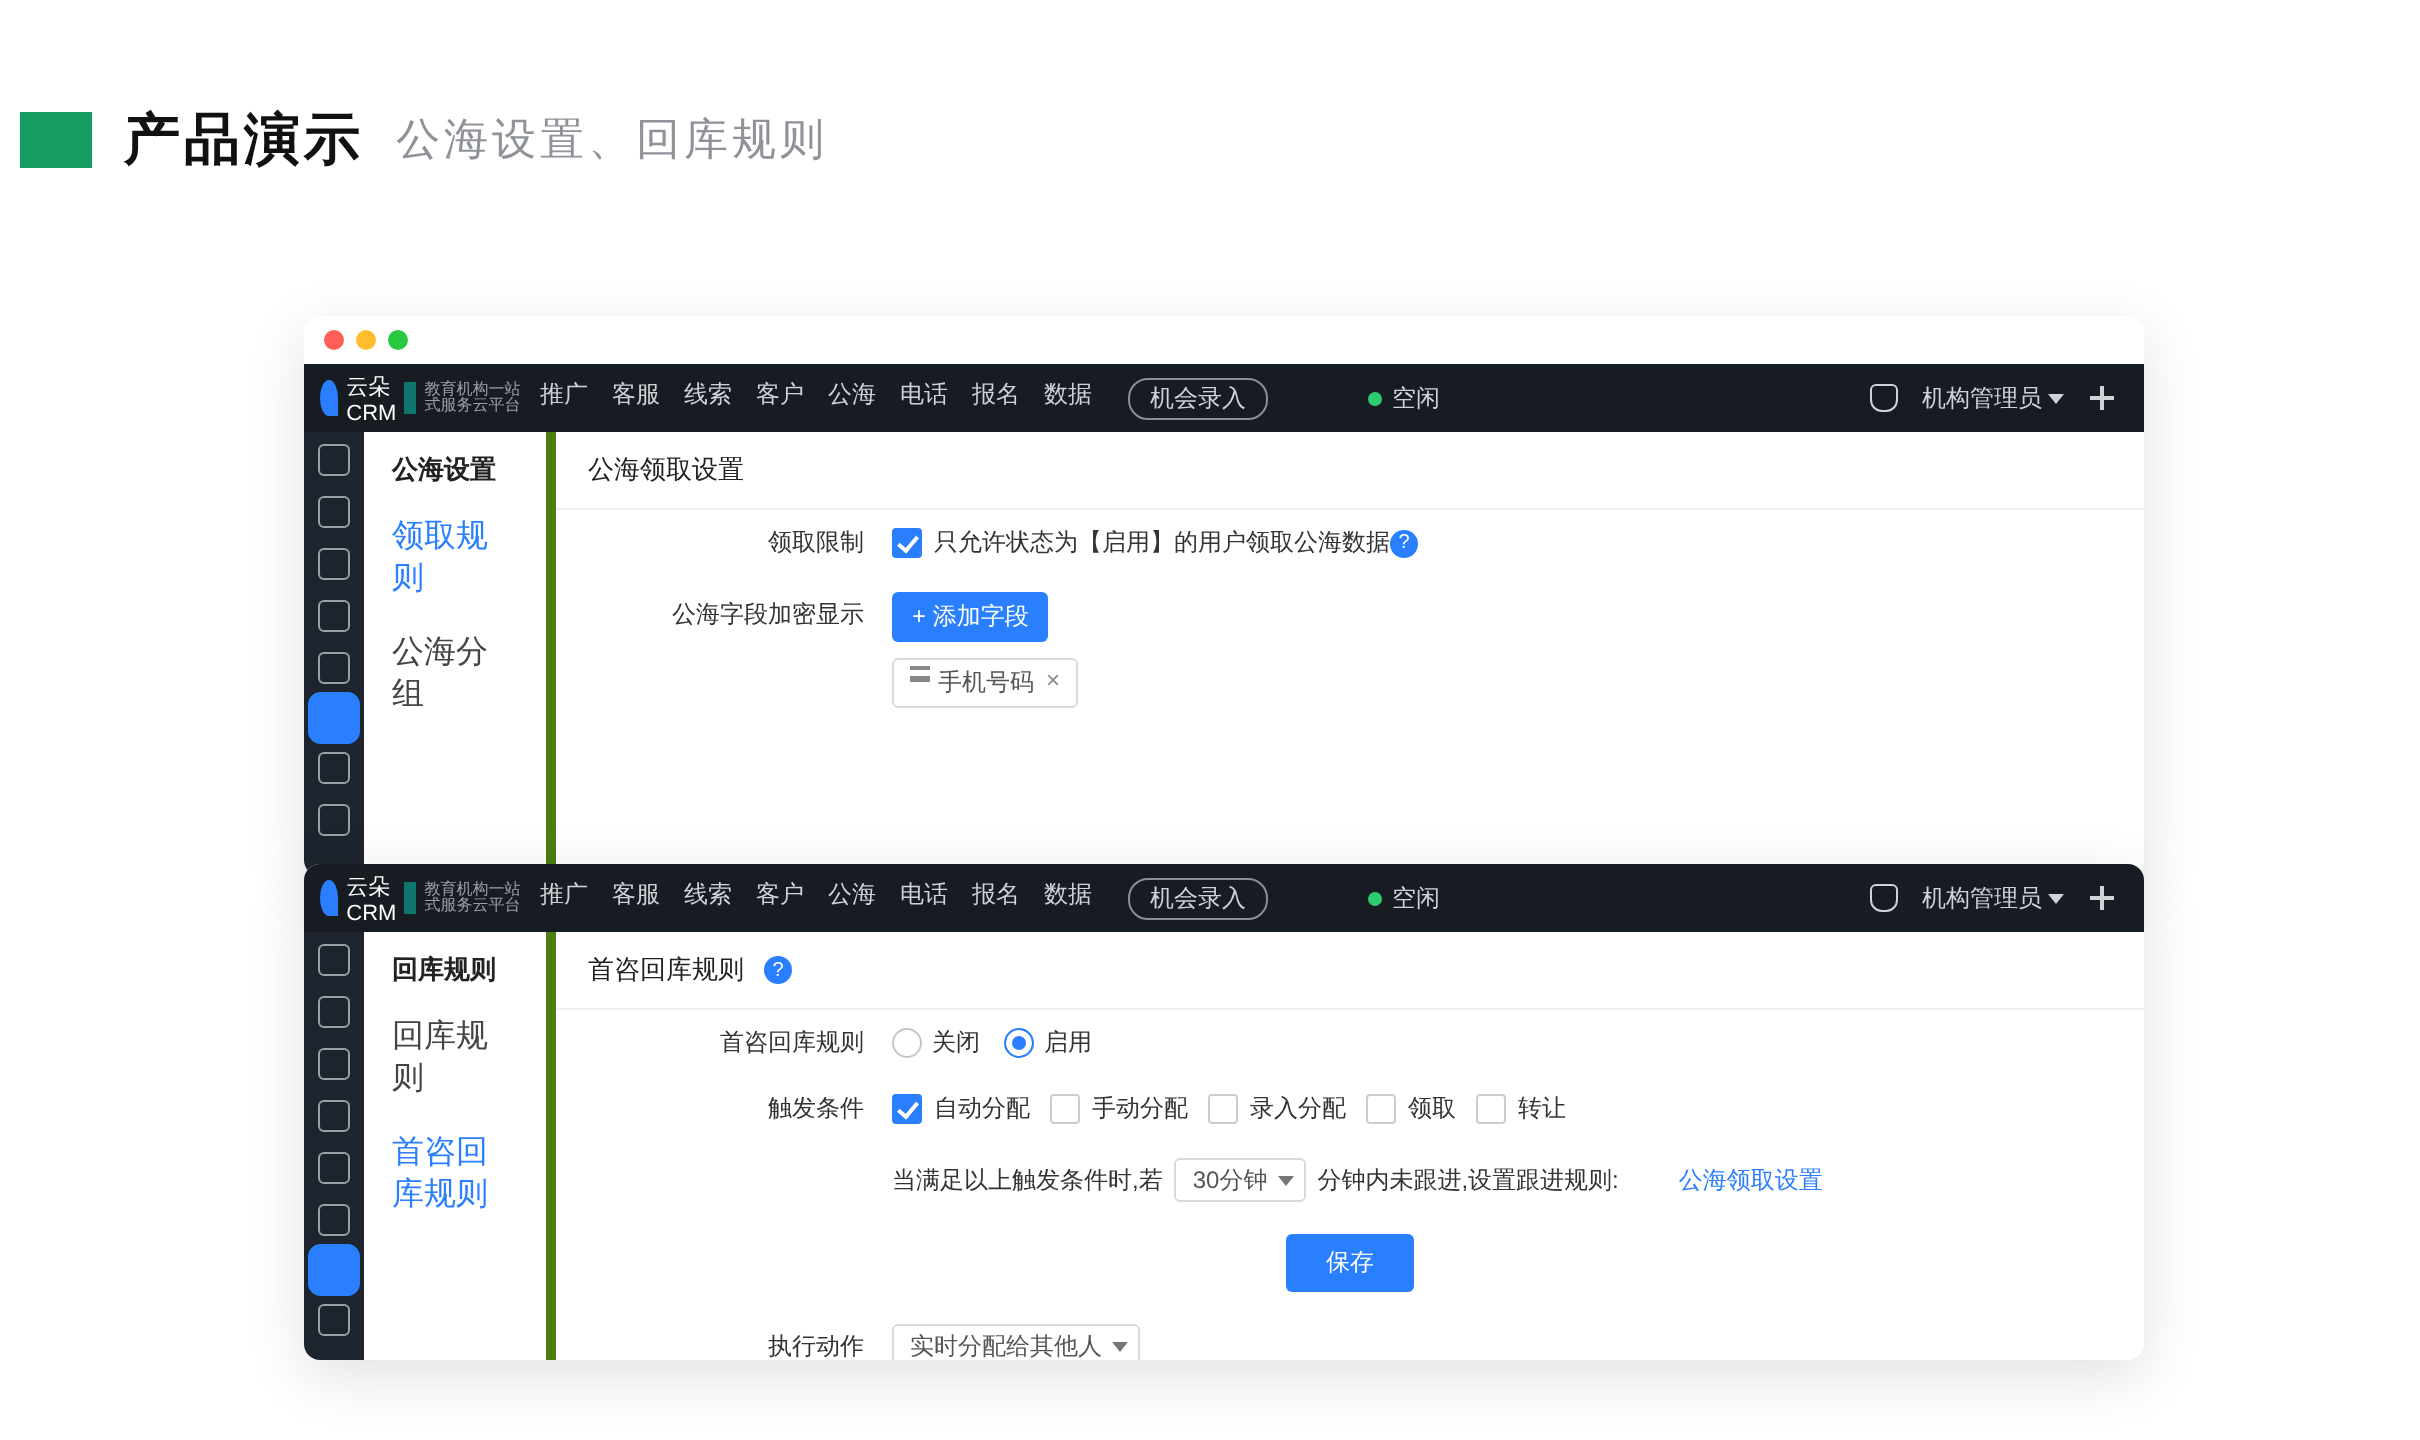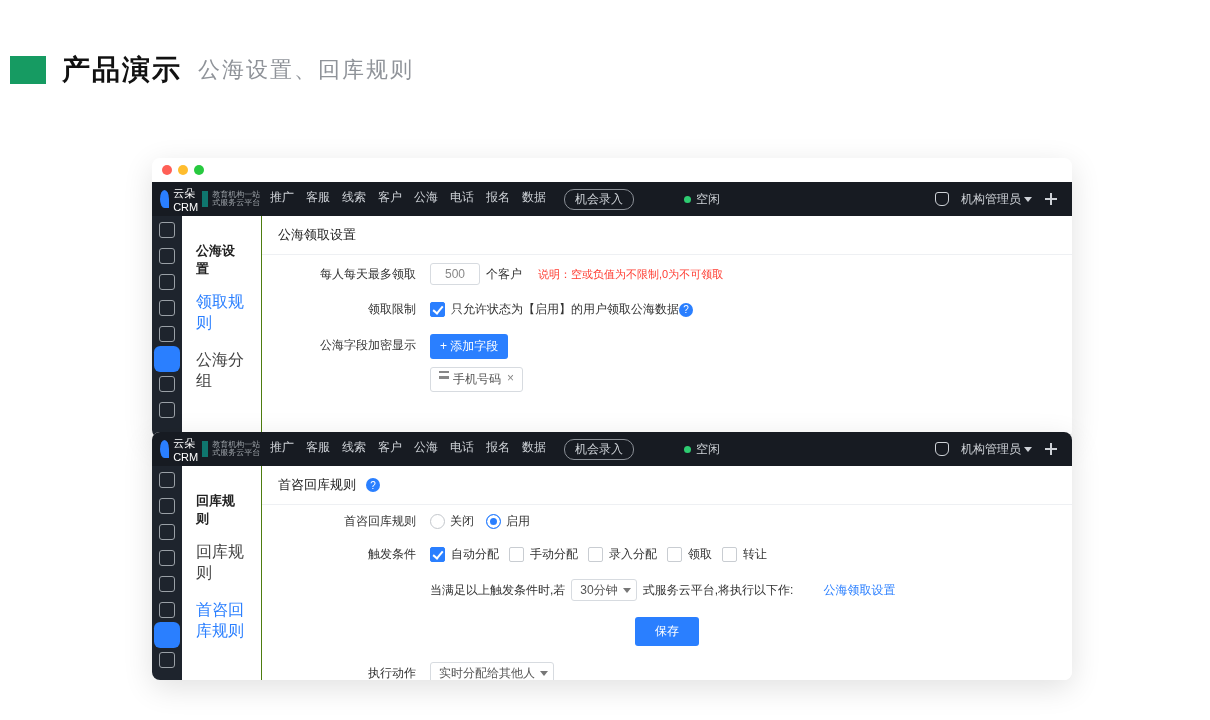--- a/index.html
+++ b/index.html
@@ -30,21 +30,21 @@
   .caret { width:0;height:0;border-left:4px solid transparent;border-right:4px solid transparent;border-top:5px solid #cfd3d8;margin-left:3px;}
   .plus { width:14px;height:14px;position:relative;}
   .plus:before,.plus:after{content:"";position:absolute;background:#cfd3d8;}
   .plus:before{left:6px;top:1px;width:2px;height:12px;}
   .plus:after{top:6px;left:1px;height:2px;width:12px;}
   .body { display:flex; height:calc(100% - 34px); }
   .win1 .body { height:calc(100% - 58px); }
   .iconcol { width:30px; background:#1e242d; display:flex; flex-direction:column; align-items:center; padding-top:6px; gap:10px;}
   .icn { width:16px; height:16px; border:1.5px solid #9aa0a6; border-radius:3px; cursor:pointer;}
   .icn.active { background:#2a7fff; border-color:#2a7fff; box-shadow:0 0 0 6px #2a7fff; border-radius:2px; width:14px; height:14px;}
-  .sidepanel { width:80px; background:#fff; border-right:1px solid #4d7c0f; padding-top:20px;}
+  .sidepanel { width:96px; background:#fff; border-right:5px solid #4d7c0f; padding-top:4px;}
   .sidepanel .hd { font-size:13px; font-weight:700; color:#222; padding:6px 14px;}
   .sidepanel .item { padding:8px 14px; font-size:16px; color:#444; cursor:pointer;}
   .sidepanel .item.active { color:#2a7fff; }
   .content { flex:1; background:#fff; }
   .content .chead { padding:10px 16px; font-size:13px; color:#222; border-bottom:1px solid #eef0f3; display:flex; align-items:center; gap:10px;}
   .help{ width:14px;height:14px;border-radius:50%;background:#2a7fff;color:#fff;display:inline-flex;align-items:center;justify-content:center;font-size:10px;}
   .formrow{ display:flex; align-items:center; padding:8px 18px; font-size:12px; color:#333;}
   .lbl{ width:150px; text-align:right; padding-right:14px; color:#333;}
   .inp{ height:22px; border:1px solid #d7dbe0; border-radius:3px; padding:0 6px; font-size:12px; color:#888; background:#fff;}
   .inp.sm{ width:50px; text-align:center; color:#888;}
@@ -130,26 +130,20 @@
       <div class="sidepanel">
         <div class="hd">公海设置</div>
         <div class="item active">领取规则</div>
         <div class="item">公海分组</div>
       </div>
       <div class="content">
         <div class="chead">
           <span>公海领取设置</span>
         </div>
         <div class="formrow">
-          <div class="lbl">每人每天最多领取</div>
-          <input class="inp sm" value="500" style="">
-          <span style="margin:0 6px;">个客户</span>
-          <span class="note">说明：空或负值为不限制,0为不可领取</span>
-        </div>
-        <div class="formrow">
           <div class="lbl">领取限制</div>
           <span class="cb"></span>
           <span>只允许状态为【启用】的用户领取公海数据</span>
           <span class="help">?</span>
         </div>
         <div class="formrow" style="align-items:flex-start;">
           <div class="lbl" style="padding-top:3px;">公海字段加密显示</div>
           <div>
             <button class="btn-blue">+ 添加字段</button>
             <div style="margin-top:8px;">
@@ -240,21 +234,21 @@
           <span class="cb empty"></span>
             <span>转让</span>
         </div>
         <div class="formrow">
           <div class="lbl"></div>
           <span>当满足以上触发条件时,若</span>
           <span class="sel" style="margin:0 6px;">
             <span>30分钟</span>
             <span class="dd"></span>
           </span>
-          <span>式服务云平台,将执行以下作:</span>
+          <span>分钟内未跟进,设置跟进规则:</span>
           <span class="link">公海领取设置</span>
         </div>
         <div class="formrow center">
           <button class="savebtn">保存</button>
         </div>
         <div class="formrow">
           <div class="lbl">执行动作</div>
           <span class="sel">
             <span>实时分配给其他人</span>
             <span class="dd"></span>

